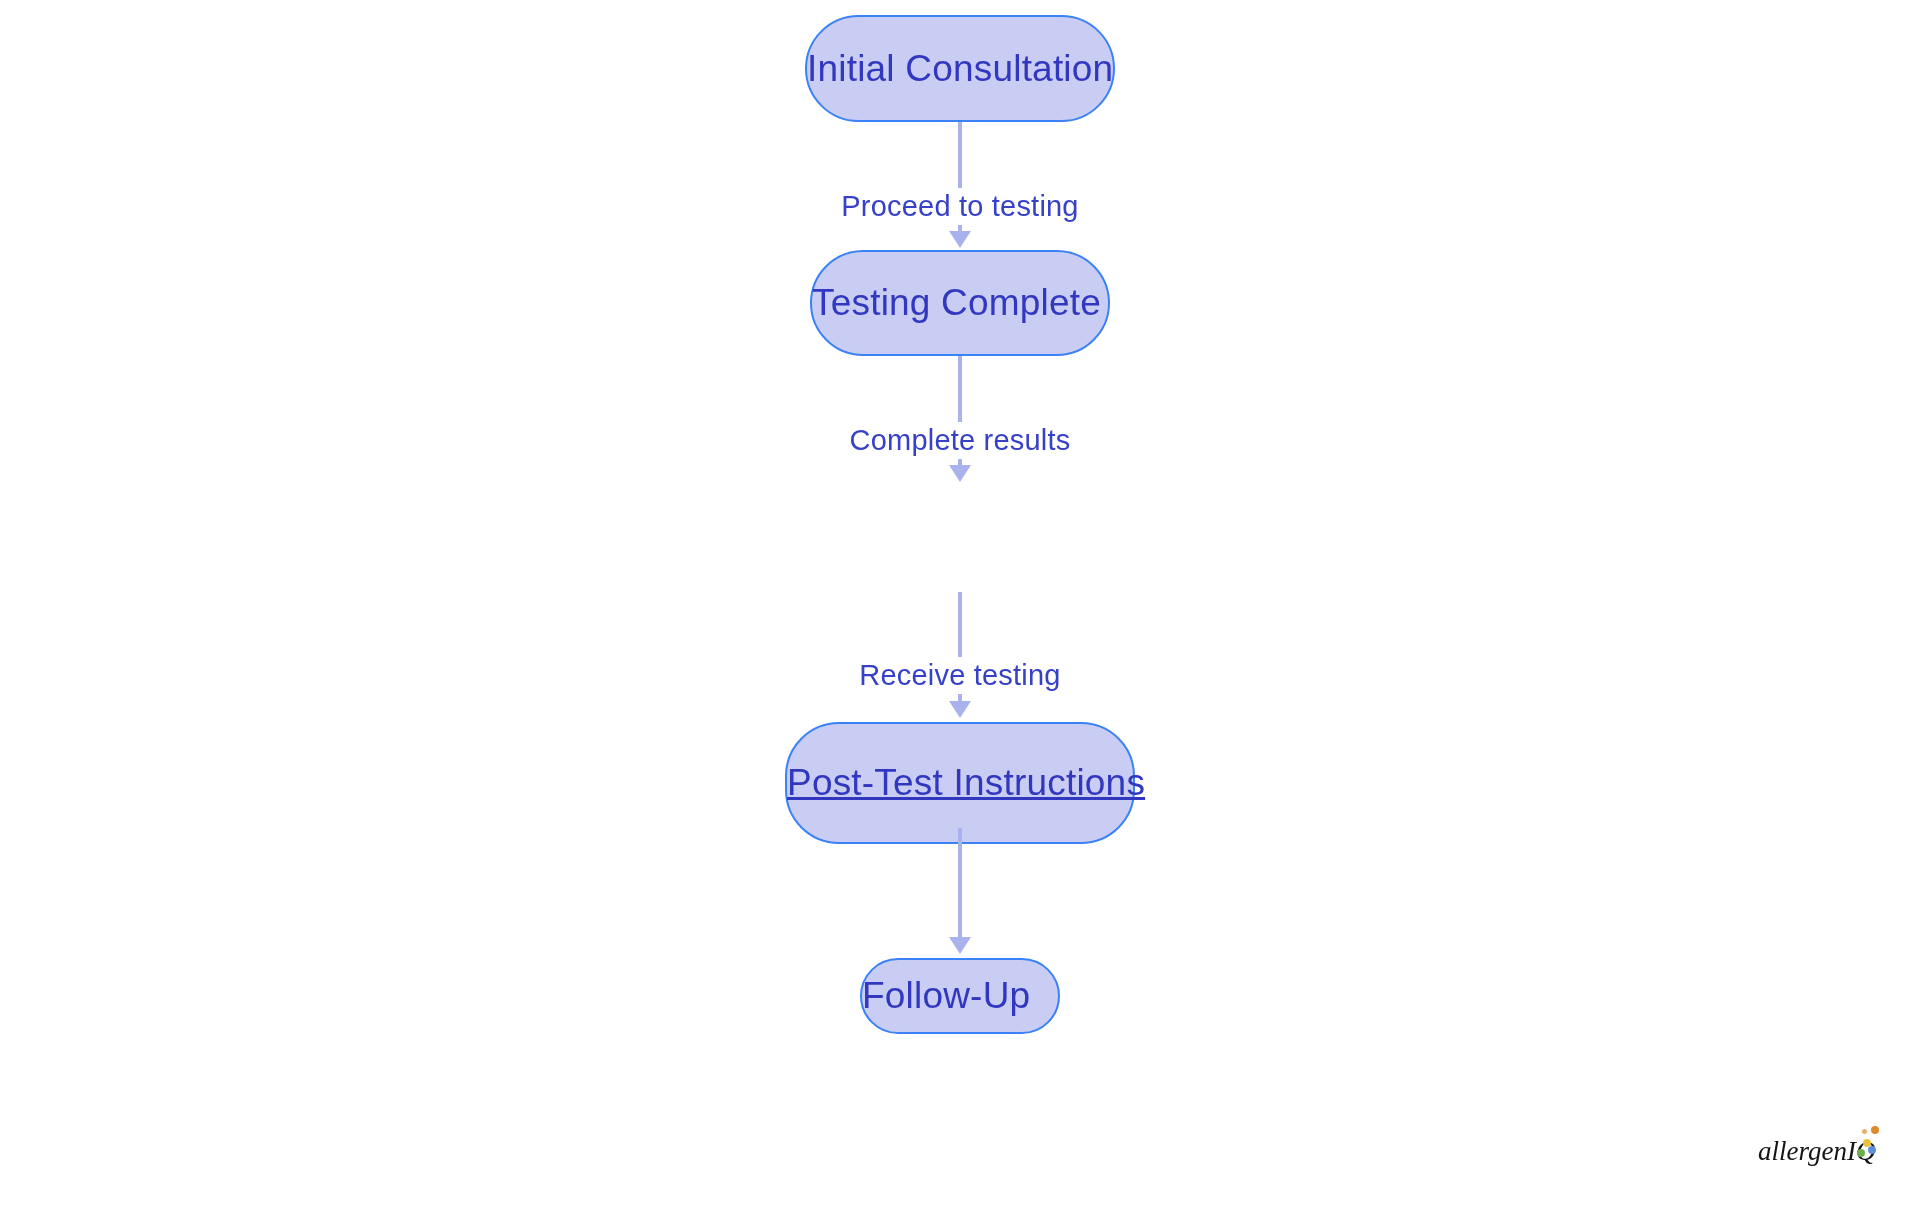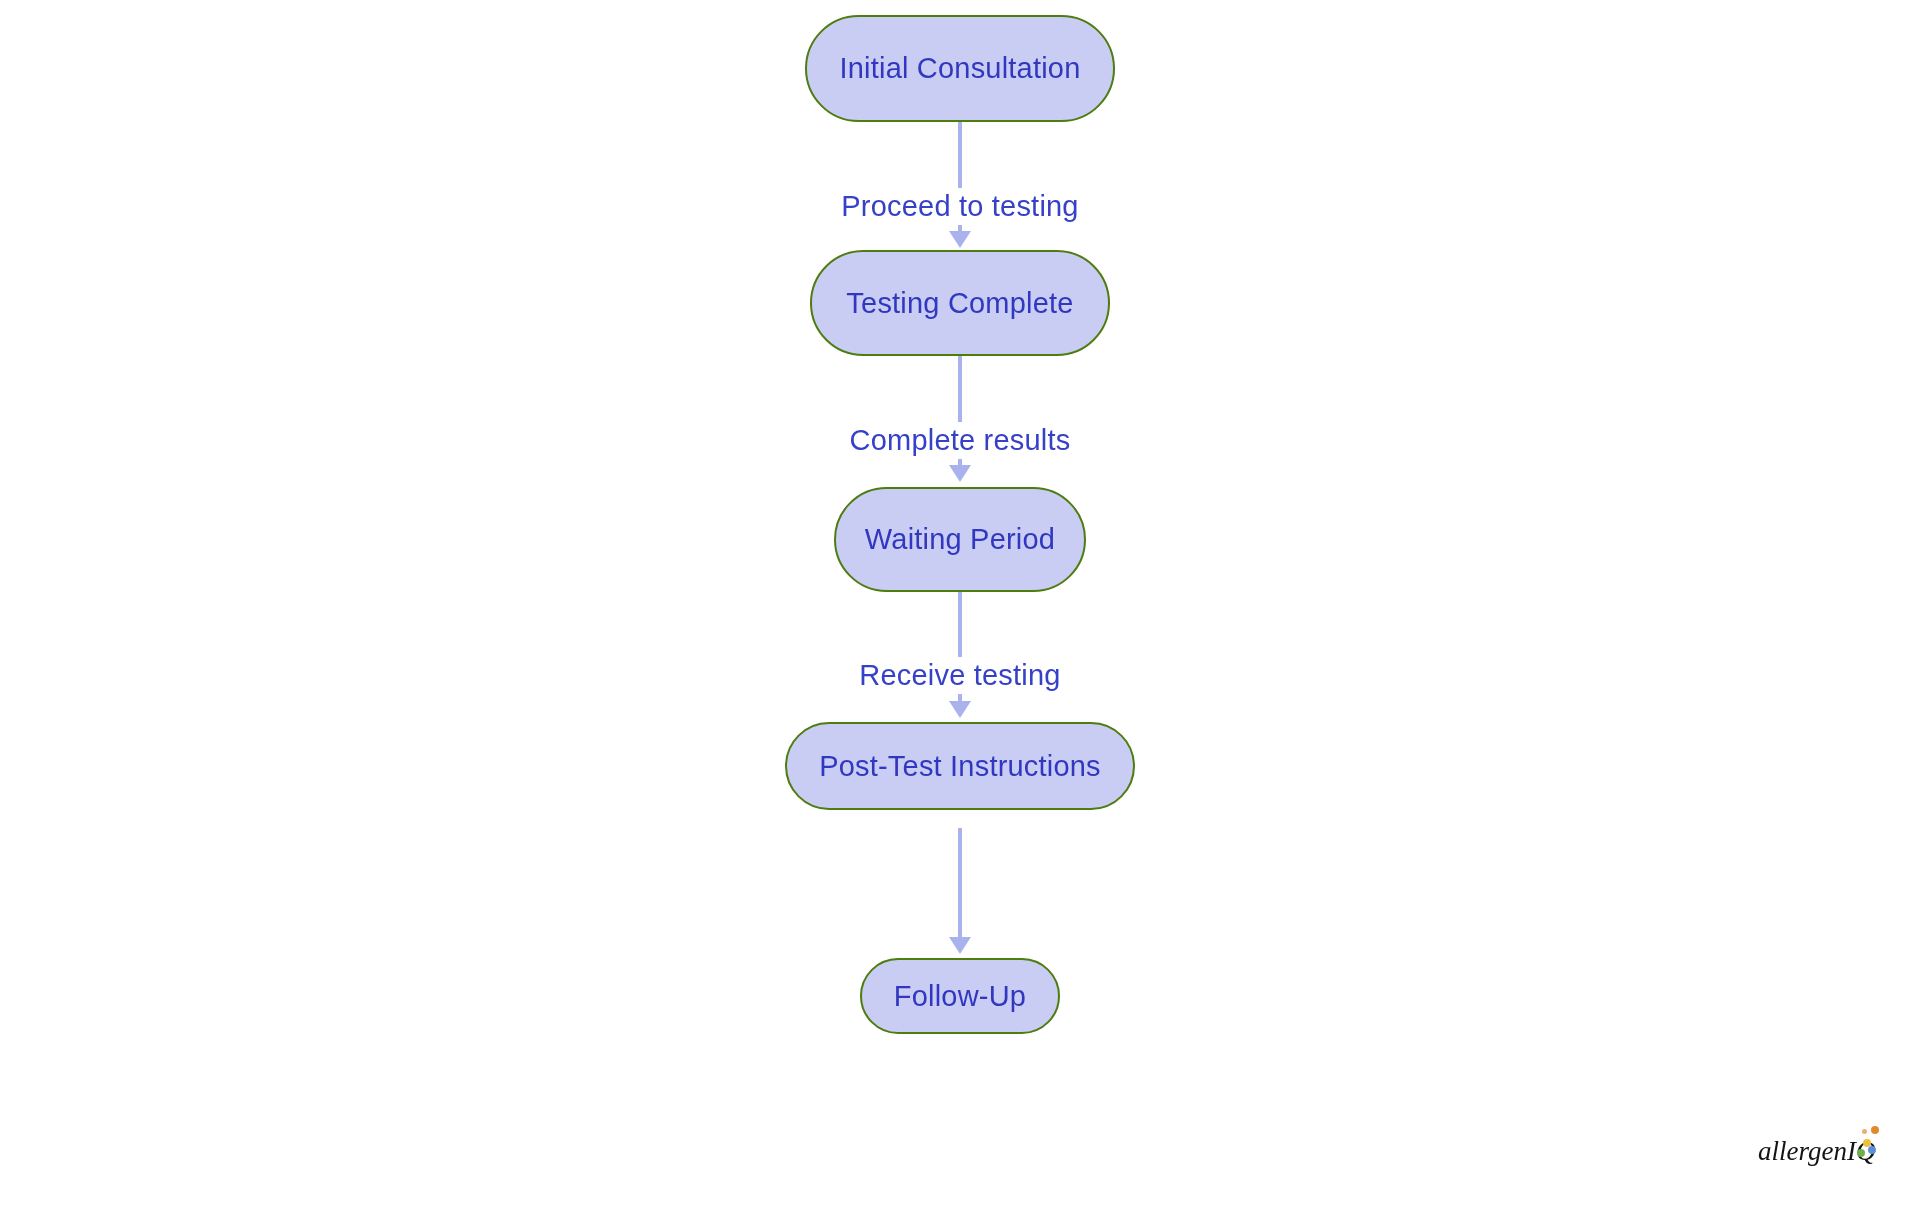--- a/index.html
+++ b/index.html
@@ -14,35 +14,34 @@
     background: #ffffff;
     font-family: "Liberation Sans", sans-serif;
     overflow: hidden;
   }
   
   .node {
     position: absolute;
     left: 960px;
     transform: translateX(-50%);
     background: #c9cdf4;
-    border: 2px solid #4d7c0f;
+    border: 2px solid #3b82f6;
     border-radius: 54px;
     display: flex;
     align-items: center;
-    justify-content: center;
     color: #3138bf;
-    font-size: 29px;
+    font-size: 37px;
     letter-spacing: 0.2px;
     box-sizing: border-box;
     white-space: nowrap;
   }
   .node-1 { top: 15px;  width: 310px; height: 107px; }
   .node-2 { top: 250px; width: 300px; height: 106px; }
   .node-3 { top: 487px; width: 252px; height: 105px; }
-  .node-4 { top: 722px; width: 350px; height: 88px; }
+  .node-4 { top: 722px; width: 350px; height: 122px; text-decoration: underline; }
   .node-5 { top: 958px; width: 200px; height: 76px; }
 
   
   .edge-line {
     position: absolute;
     left: 958px;
     width: 4px;
     background: #a9b2ec;
   }
   .edge-line-1 { top: 122px; height: 110px; }
@@ -111,23 +110,20 @@
 <body>
 
 <div class="canvas">
 
   <div class="node node-1">
     <span>Initial Consultation</span>
   </div>
   <div class="node node-2">
     <span>Testing Complete</span>
   </div>
-  <div class="node node-3">
-    <span>Waiting Period</span>
-  </div>
   <div class="node node-4">
     <span>Post-Test Instructions</span>
   </div>
   <div class="node node-5">
     <span>Follow-Up</span>
   </div>
 
   <div class="edge-line edge-line-1"></div>
   <div class="arrowhead arrowhead-1"></div>
   <div class="edge-label edge-label-1">Proceed to testing</div>

